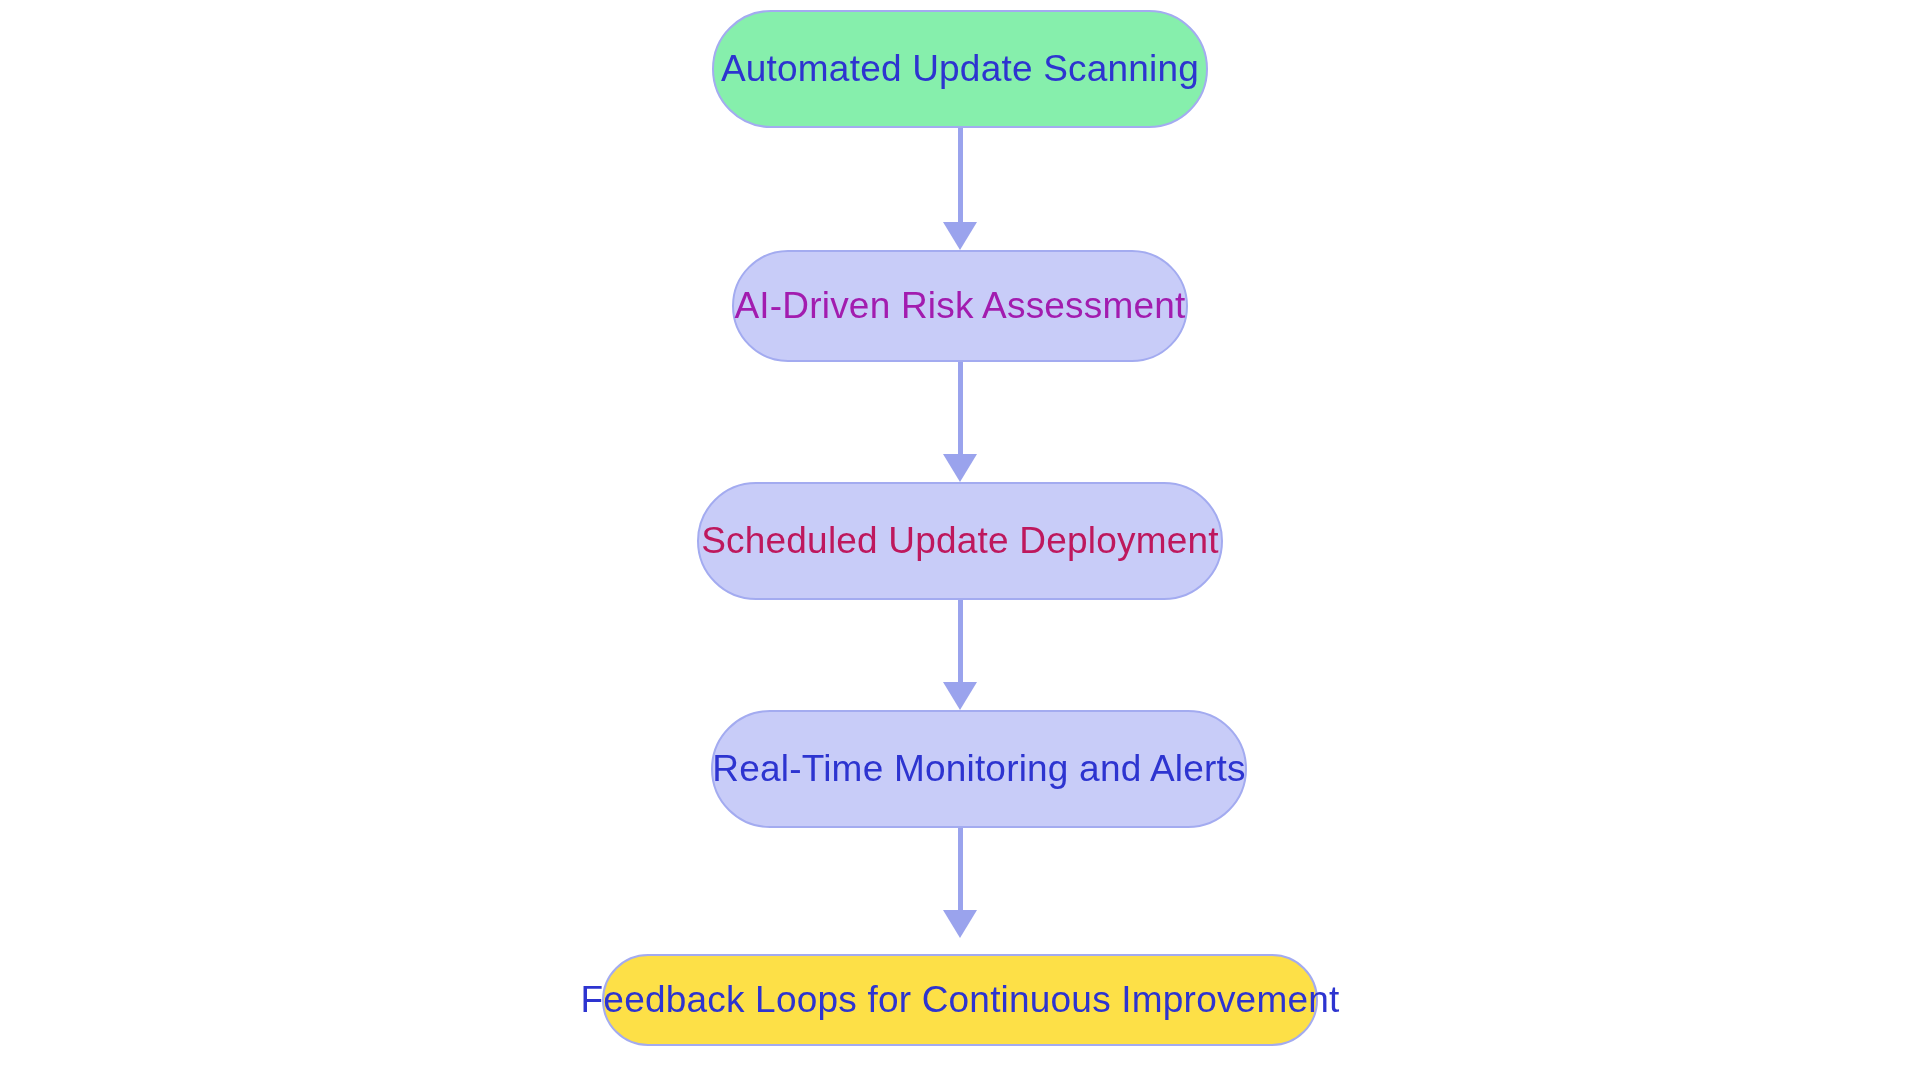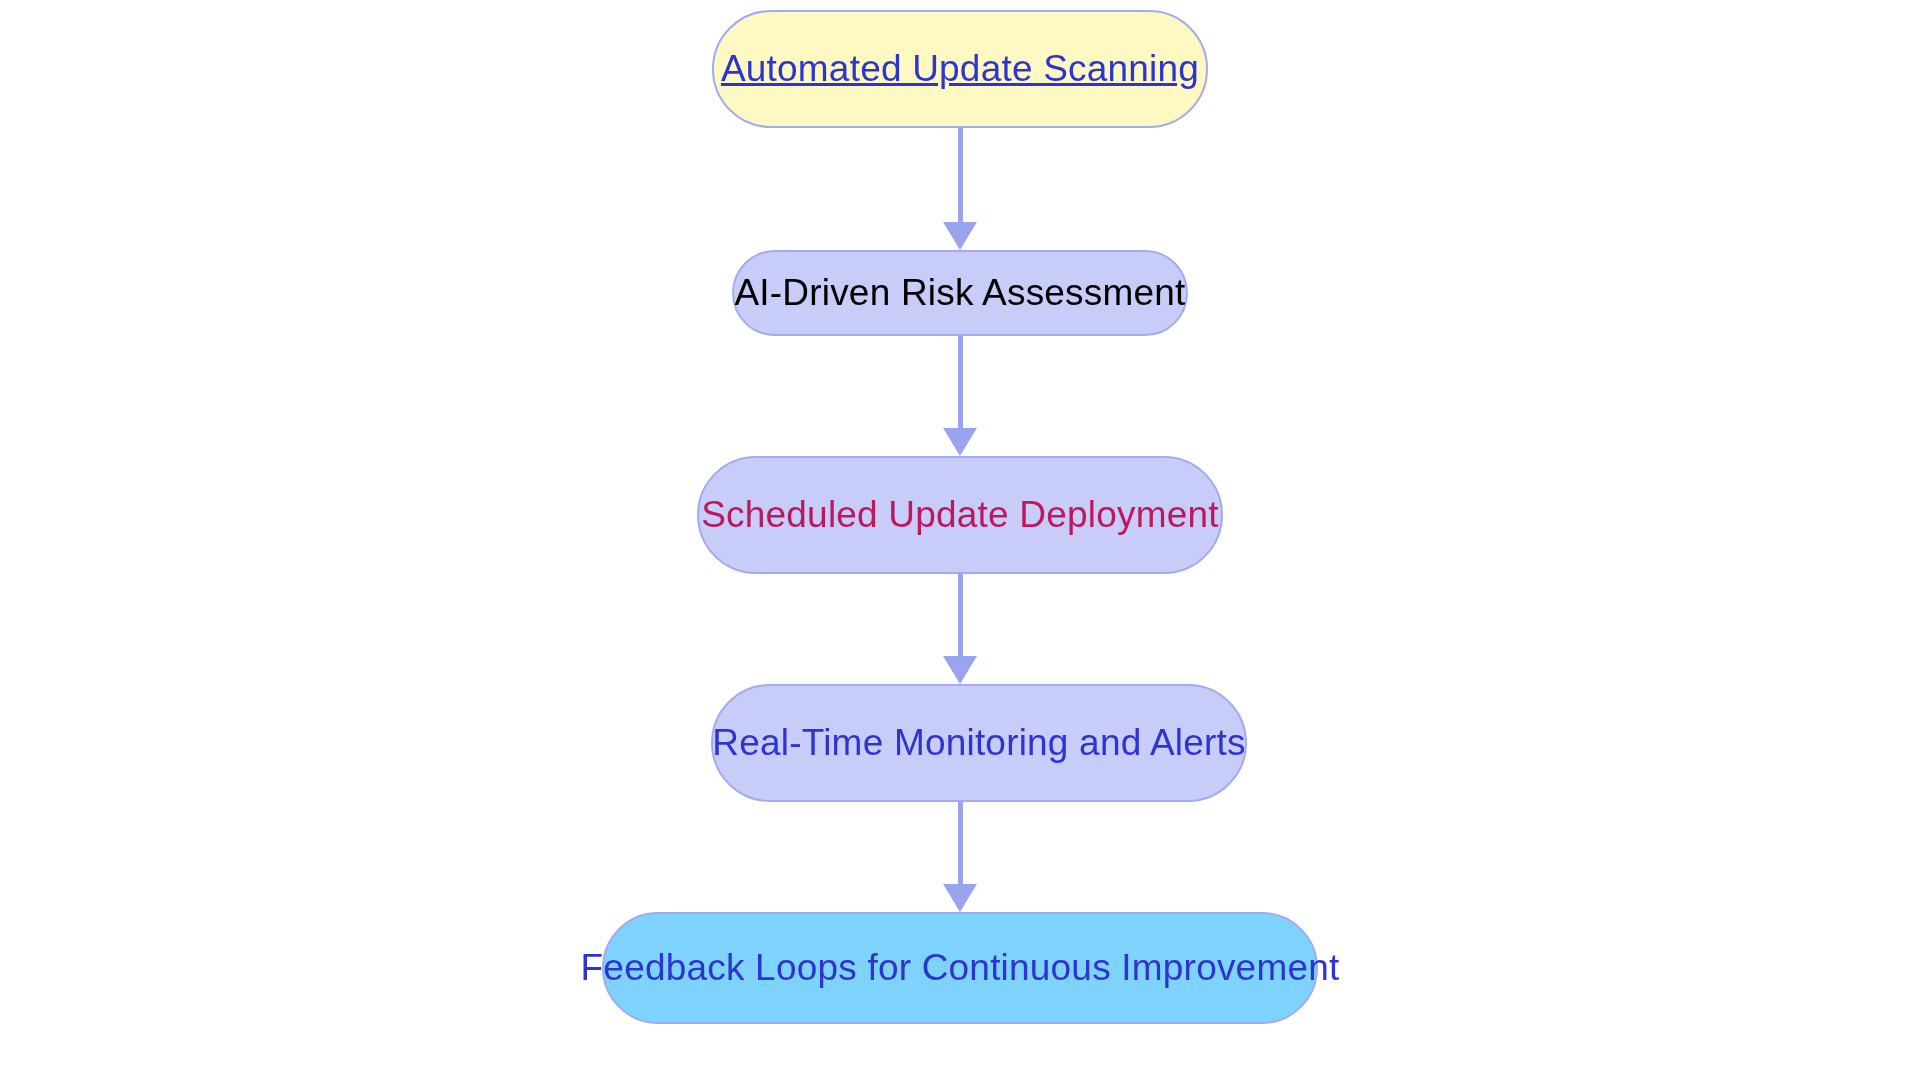--- a/index.html
+++ b/index.html
@@ -68,30 +68,30 @@
     border-top-width: 28px;
     margin-top: -1px;
   }
 </style>
 </head>
 <body>
 
 <div id="canvas" style="background: rgb(255, 255, 255);">
   <div class="flow-column" style="padding-top: 10px;">
 
-    <div class="node" id="n1" style="width: 496px; height: 118px; background: #fef9c3; border-color: rgb(163, 171, 240); color: rgb(45, 52, 208); text-decoration: underline;">
+    <div class="node" id="n1" style="width: 496px; height: 118px; background: #86efac; border-color: rgb(163, 171, 240); color: rgb(45, 52, 208);">
       <span class="node-label">Automated Update Scanning</span>
     </div>
 
     <div class="connector" id="c1" style="height: 122px;">
       <div class="shaft" style="background: rgb(154, 163, 237);"></div>
       <div class="head" style="border-top-color: rgb(154, 163, 237);"></div>
     </div>
 
-    <div class="node" id="n2" style="width: 456px; height: 86px; background: rgb(200, 204, 248); border-color: rgb(163, 171, 240); color: #000000;">
+    <div class="node" id="n2" style="width: 456px; height: 112px; background: rgb(200, 204, 248); border-color: rgb(163, 171, 240); color: #a21caf;">
       <span class="node-label">AI-Driven Risk Assessment</span>
     </div>
 
     <div class="connector" id="c2" style="height: 120px;">
       <div class="shaft" style="background: rgb(154, 163, 237);"></div>
       <div class="head" style="border-top-color: rgb(154, 163, 237);"></div>
     </div>
 
     <div class="node" id="n3" style="width: 526px; height: 118px; background: rgb(200, 204, 248); border-color: rgb(163, 171, 240); color: #be185d;">
       <span class="node-label">Scheduled Update Deployment</span>
@@ -104,18 +104,18 @@
 
     <div class="node" id="n4" style="width: 536px; height: 118px; background: rgb(200, 204, 248); border-color: rgb(163, 171, 240); color: rgb(45, 52, 208); margin-left: 38px;">
       <span class="node-label">Real-Time Monitoring and Alerts</span>
     </div>
 
     <div class="connector" id="c4" style="height: 110px;">
       <div class="shaft" style="background: rgb(154, 163, 237);"></div>
       <div class="head" style="border-top-color: rgb(154, 163, 237);"></div>
     </div>
 
-    <div class="node" id="n5" style="width: 716px; height: 112px; background: #7dd3fc; border-color: rgb(163, 171, 240); color: rgb(45, 52, 208);">
+    <div class="node" id="n5" style="width: 716px; height: 92px; background: #fde047; border-color: rgb(163, 171, 240); color: rgb(45, 52, 208); margin-top: 16px;">
       <span class="node-label">Feedback Loops for Continuous Improvement</span>
     </div>
 
   </div>
 </div>
 
 </body></html>

